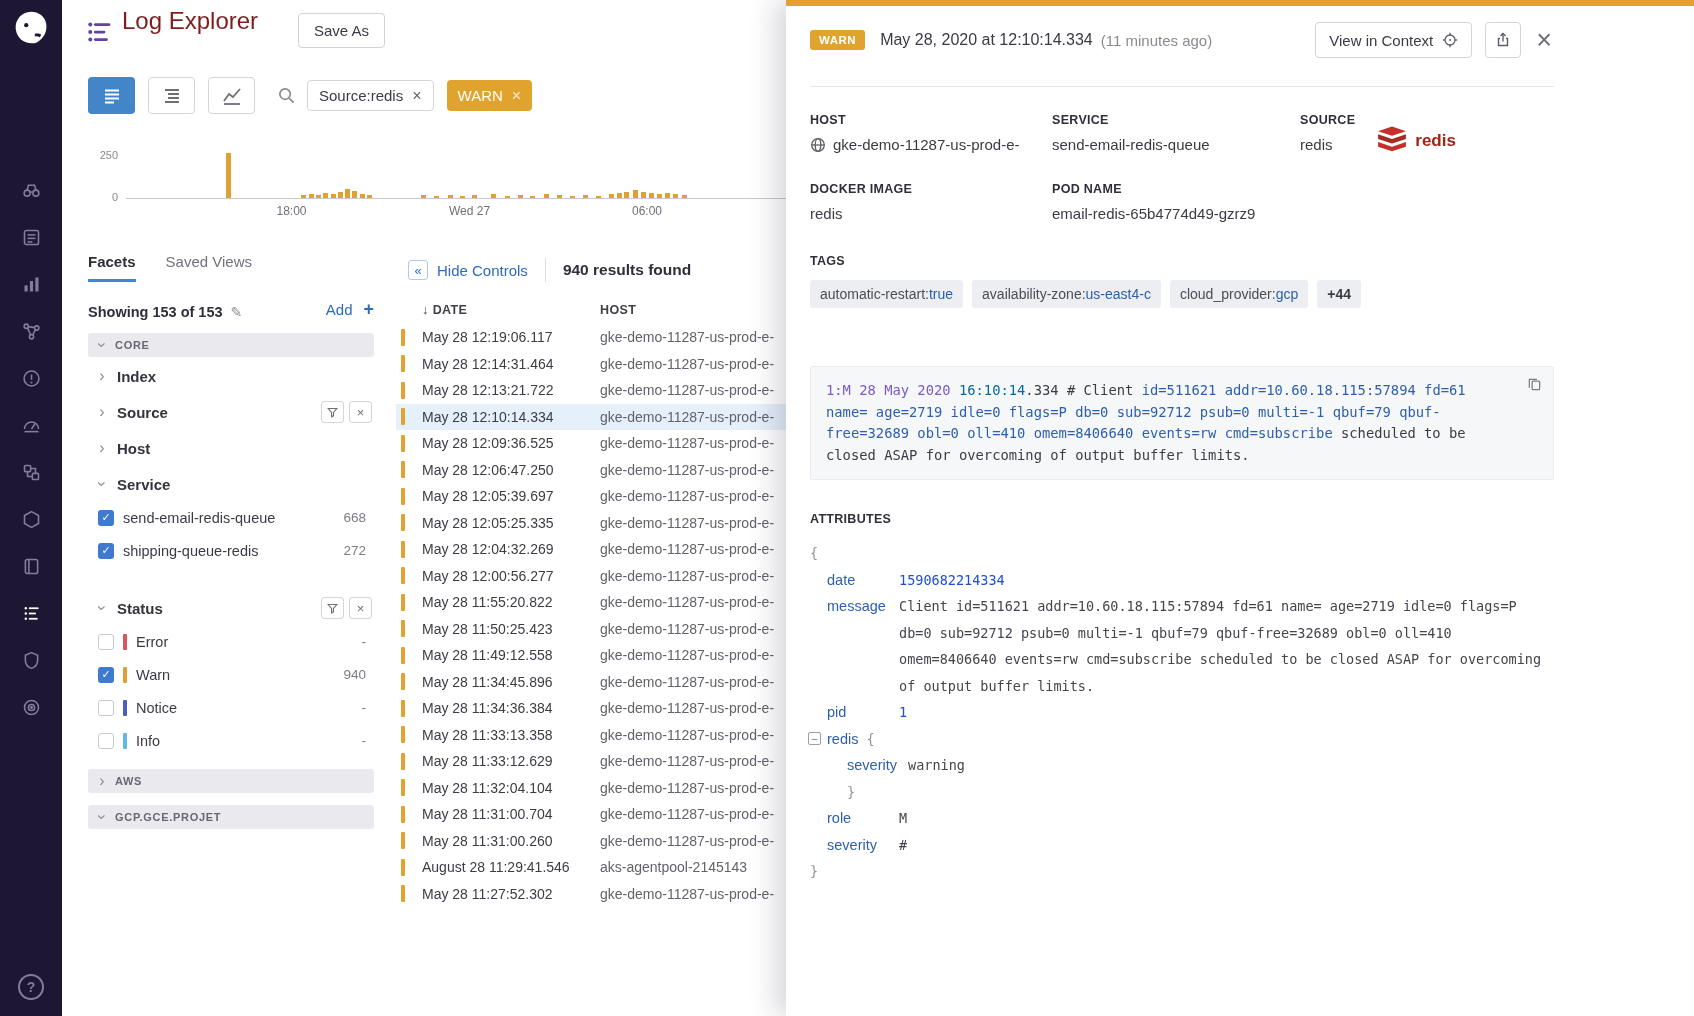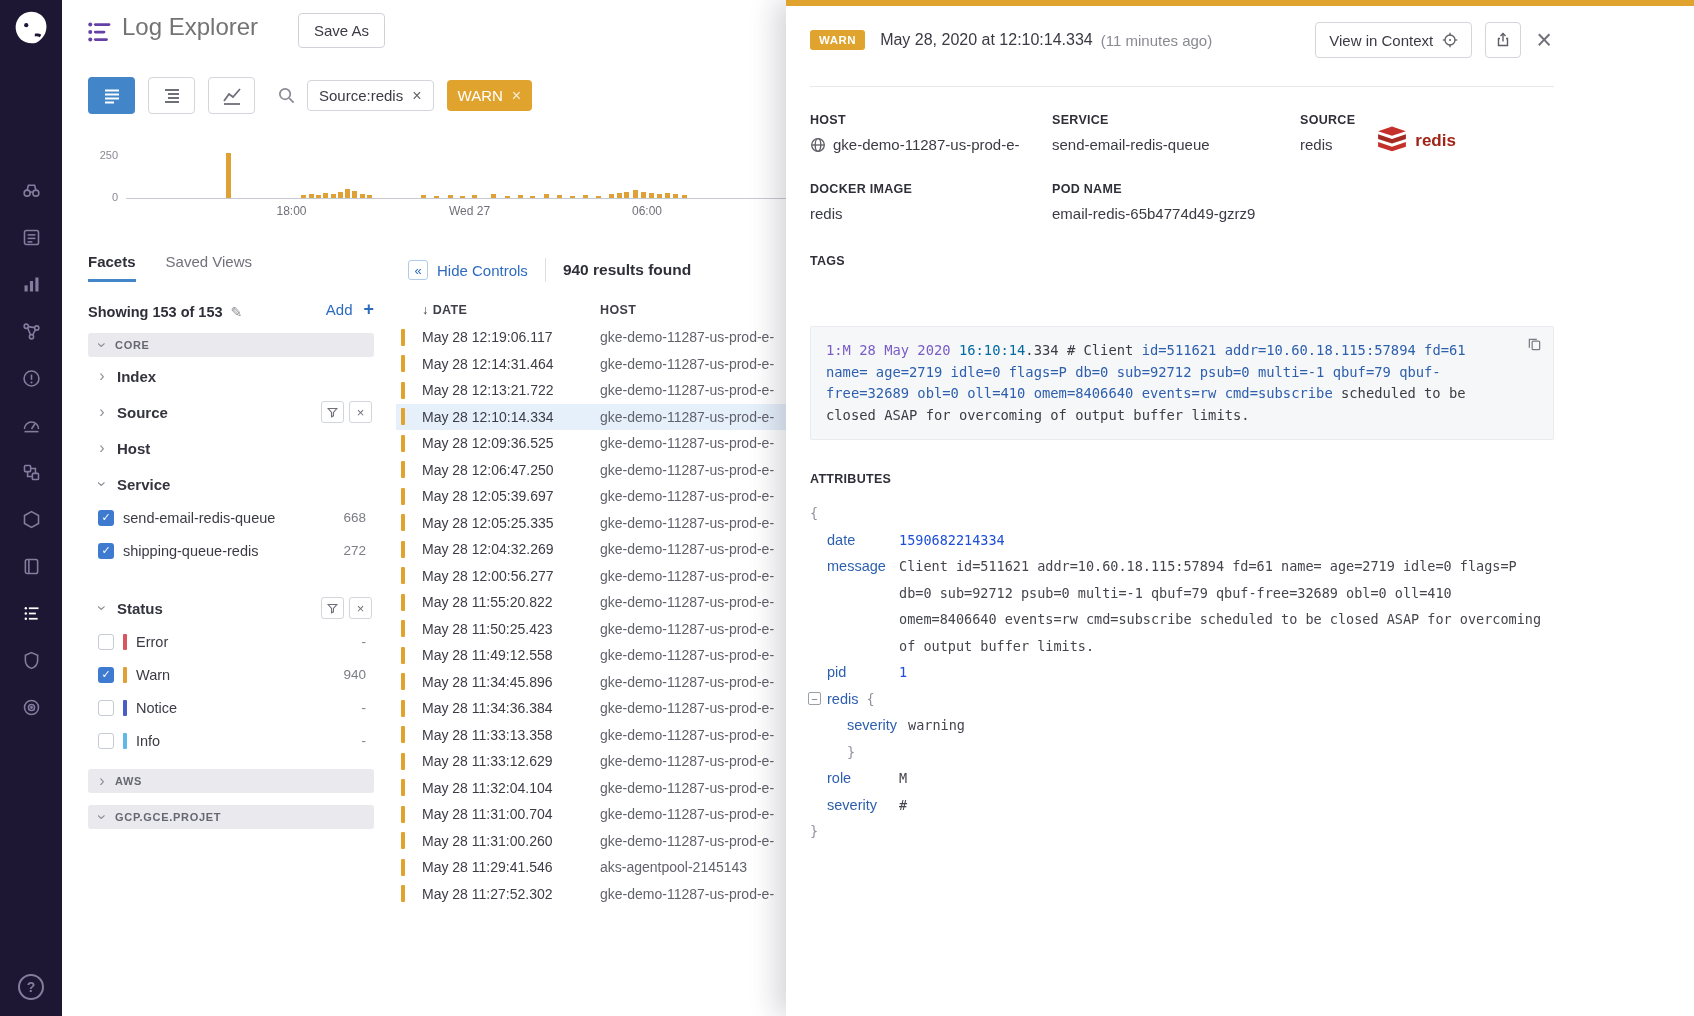--- a/index.html
+++ b/index.html
@@ -13,21 +13,21 @@
 .side-icons{display:flex;flex-direction:column;gap:26px;margin-top:130px;align-items:center}
 .side-icon{width:21px;height:21px;color:#837d9e;cursor:pointer}
 .side-icon svg{width:100%;height:100%}
 .side-icon.active{color:#ffffff}
 .help-badge{position:absolute;bottom:16px;left:50%;transform:translateX(-50%);width:26px;height:26px;border:2px solid #837d9e;border-radius:50%;color:#837d9e;display:flex;align-items:center;justify-content:center;font-weight:700;font-size:14px;cursor:pointer}
 
 
 .main{position:absolute;left:62px;top:0;right:0;bottom:0}
 .product-icon{position:absolute;left:22px;top:17px;width:30px;height:30px;color:#6540a5}
 .product-icon svg{width:100%;height:100%}
-.page-title{position:absolute;left:60px;top:13px;font-size:24px;font-weight:400;color:#737373}
+.page-title{position:absolute;left:60px;top:7px;font-size:24px;font-weight:400;color:#7f1d1d}
 .save-as-btn{position:absolute;left:236px;top:13px;height:35px;padding:0 15px;background:#fff;border:1px solid #cfd3d9;border-radius:4px;font-size:15px;color:#3b3b46;font-family:inherit;cursor:pointer}
 
 .view-toggle{position:absolute;left:26px;top:77px;display:flex;gap:13px}
 .vt-btn{width:47px;height:37px;border-radius:4px;display:flex;align-items:center;justify-content:center;border:1px solid transparent;background:transparent;color:#6f6f7a;cursor:pointer}
 .vt-btn svg{width:20px;height:20px}
 .vt-btn.active{background:#4285c9;color:#fff}
 .vt-btn.framed{border-color:#d2d5da;background:#fff}
 .search-glass{position:absolute;left:215px;top:86px;width:19px;height:19px;color:#8a8a93}
 .filter-pills{position:absolute;left:245px;top:80px;display:flex;gap:13px}
 .filter-pill{height:31px;display:inline-flex;align-items:center;gap:9px;padding:0 11px;border-radius:4px;font-size:15px;cursor:pointer;white-space:nowrap}
@@ -523,21 +523,21 @@
             <span class="log-date">May 28 11:31:00.704</span>
             <span class="log-host">gke-demo-11287-us-prod-e-</span>
           </div>
           <div class="log-row">
             <span class="strip"></span>
             <span class="log-date">May 28 11:31:00.260</span>
             <span class="log-host">gke-demo-11287-us-prod-e-</span>
           </div>
           <div class="log-row">
             <span class="strip"></span>
-            <span class="log-date">May 28 11:29:41.546</span>
+            <span class="log-date">August 28 11:29:41.546</span>
             <span class="log-host">aks-agentpool-2145143</span>
           </div>
           <div class="log-row">
             <span class="strip"></span>
             <span class="log-date">May 28 11:27:52.302</span>
             <span class="log-host">gke-demo-11287-us-prod-e-</span>
           </div>
         </div>
     </div>
   </div>
@@ -618,20 +618,26 @@
             </div>
           </div>
           <div class="f-cell">
             <div class="f-label">POD NAME</div>
             <div class="f-value">
               <span>email-redis-65b4774d49-gzrz9</span>
             </div>
           </div>
         </div>
       <div class="tags-label">TAGS</div>
+      <div class="tags-row">
+          <div class="tag-pill"><span class="tag-key">automatic-restart:</span><span class="tag-val">true</span></div>
+          <div class="tag-pill"><span class="tag-key">availability-zone:</span><span class="tag-val">us-east4-c</span></div>
+          <div class="tag-pill"><span class="tag-key">cloud_provider:</span><span class="tag-val">gcp</span></div>
+          <div class="tag-more">+44</div>
+        </div>
       <div class="msg-block">
         <span><span class="seg-purple">1:M 28 May 2020 </span><span class="seg-gray">16:10:14</span><span class="seg-dark">.334 # Client </span><span class="seg-blue">id=511621 addr=10.60.18.115:57894 fd=61 name= age=2719 idle=0 flags=P db=0 sub=92712 psub=0 multi=-1 qbuf=79 qbuf-free=32689 obl=0 oll=410 omem=8406640 events=rw cmd=subscribe </span><span class="seg-dark">scheduled to be closed ASAP for overcoming of output buffer limits.</span></span>
         <button class="copy-btn">
           <svg viewBox="0 0 16 16" fill="none" stroke="currentColor" stroke-width="1.3">
               <rect x="5.5" y="5.5" width="8" height="9" rx="1"></rect>
               <path d="M10.5 3.5h-8v9"></path>
             </svg>
         </button>
       </div>
       <div class="attrs-label">ATTRIBUTES</div>

